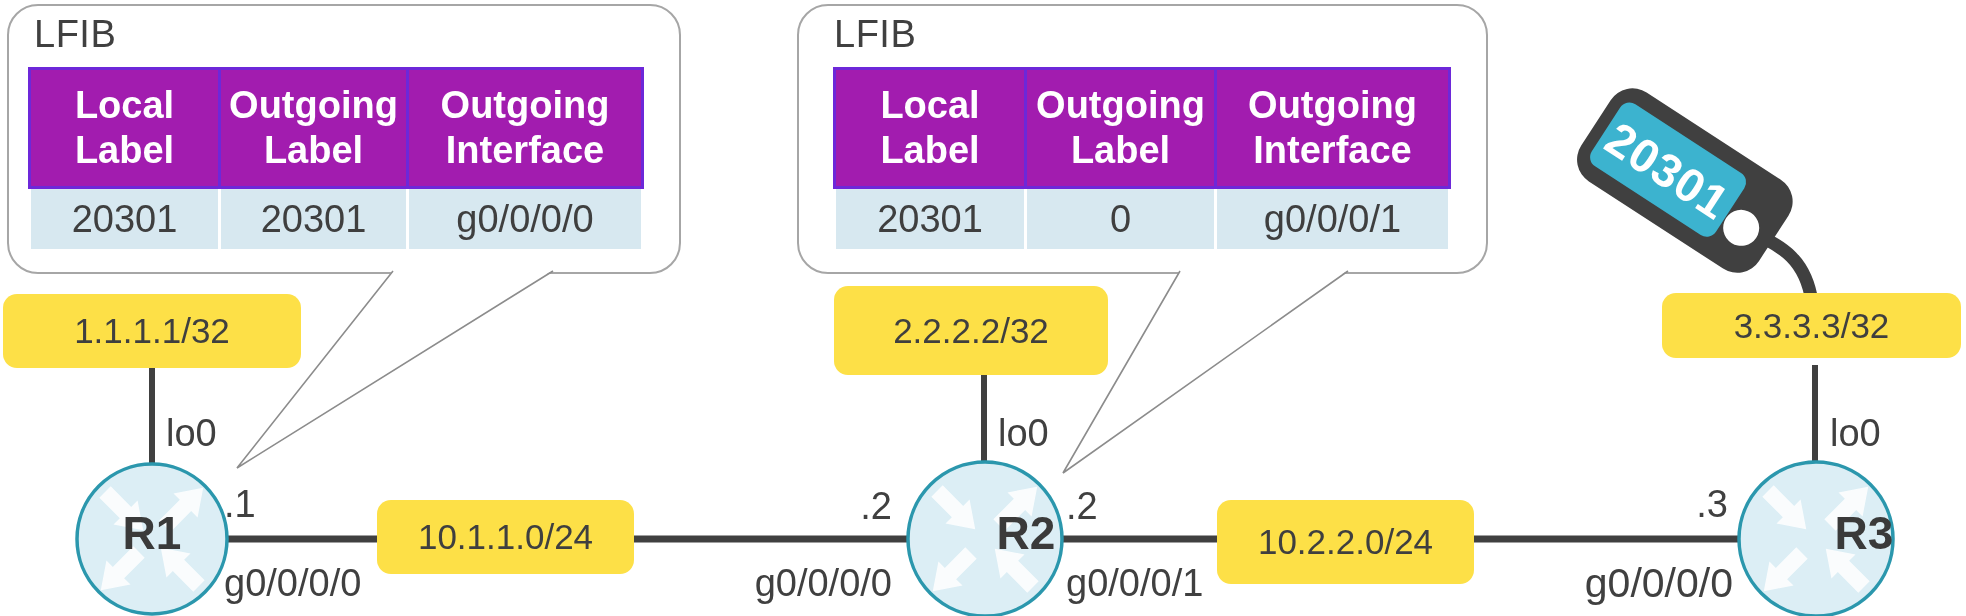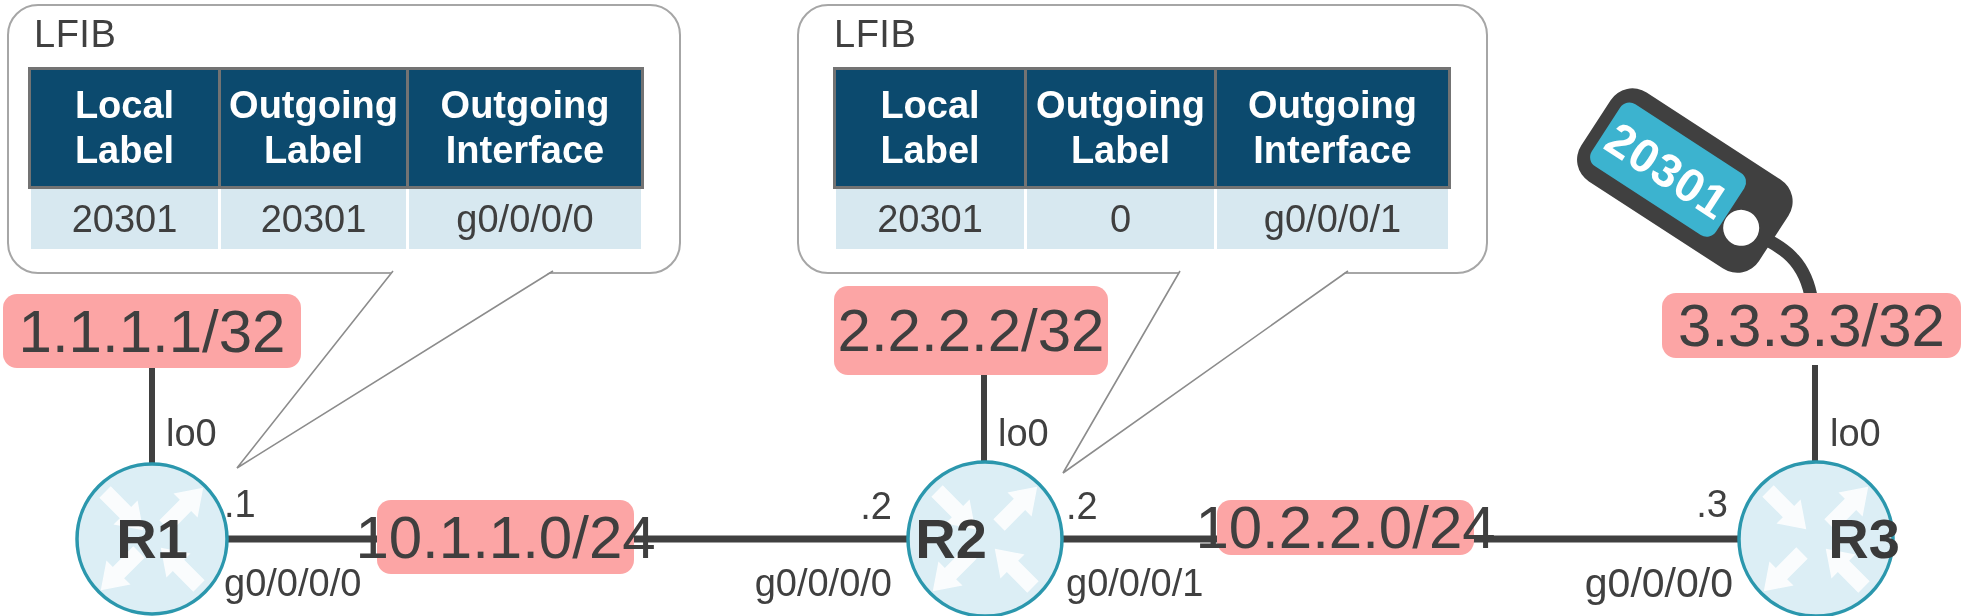--- a/index.html
+++ b/index.html
@@ -13,39 +13,39 @@
   }
   #scene{position:absolute;left:0;top:0;width:1966px;height:616px;}
   .abs{position:absolute;}
   .callout-title{
     font-size:38px;color:#404040;letter-spacing:0.5px;
   }
   table.lfib-table{
     border-collapse:collapse;table-layout:fixed;
   }
   table.lfib-table th{
-    background:#0c4a6e;color:#fff;font-weight:bold;
+    background:#a21caf;color:#fff;font-weight:bold;
     font-size:38px;line-height:1.18;text-align:center;
     vertical-align:middle;height:116px;padding:0 4px;
-    border:3px solid #737373;
+    border:3px solid #6d28d9;
   }
   table.lfib-table td{
     background:#D7E8F0;color:#3F3F3F;
     font-size:38px;text-align:center;vertical-align:middle;
     height:60px;padding:0 4px;border:3px solid #fff;
   }
   .net-box{
-    background:#fca5a5;border-radius:14px;
+    background:#fde047;border-radius:14px;
     display:flex;align-items:center;justify-content:center;
-    font-size:60px;color:#3F3F3F;
+    font-size:35px;color:#3F3F3F;
   }
   .iface-label{font-size:38px;color:#404040;white-space:nowrap;margin-top:8px;}
   .addr-label{font-size:38px;color:#404040;white-space:nowrap;}
   .router-name{
-    font-size:56px;font-weight:bold;color:#3A3A3A;
+    font-size:46px;font-weight:bold;color:#3A3A3A;
     text-align:center;width:150px;
   }
   .align-right{text-align:right;}
 </style>
 </head>
 <body>
 
 <div id="canvas">
 
   <svg id="scene" viewBox="0 0 1966 616" xmlns="http://www.w3.org/2000/svg">
@@ -142,35 +142,35 @@
       <td>g0/0/0/1</td>
     </tr>
   </tbody>
     </table>
 
   <div class="abs net-box" style="left:3px;top:294px;width:298px;height:74px;">1.1.1.1/32</div>
   <div class="abs net-box" style="left:834px;top:286px;width:274px;height:89px;">2.2.2.2/32</div>
   <div class="abs net-box" style="left:1662px;top:293px;width:299px;height:65px;">3.3.3.3/32</div>
 
   <div class="abs net-box" style="left:377px;top:500px;width:257px;height:74px;">10.1.1.0/24</div>
-  <div class="abs net-box" style="left:1217px;top:500px;width:257px;height:55px;">10.2.2.0/24</div>
+  <div class="abs net-box" style="left:1217px;top:500px;width:257px;height:84px;">10.2.2.0/24</div>
 
   <div class="abs iface-label" style="left:166px;top:404px;">lo0</div>
   <div class="abs iface-label" style="left:998px;top:404px;">lo0</div>
   <div class="abs iface-label" style="left:1830px;top:404px;">lo0</div>
 
   <div class="abs addr-label" style="left:224px;top:483px;">.1</div>
   <div class="abs iface-label" style="left:224px;top:554px;">g0/0/0/0</div>
 
   <div class="abs addr-label align-right" style="left:692px;top:485px;width:200px;">.2</div>
   <div class="abs iface-label align-right" style="left:692px;top:554px;width:200px;">g0/0/0/0</div>
 
   <div class="abs addr-label" style="left:1066px;top:485px;">.2</div>
   <div class="abs iface-label" style="left:1066px;top:554px;">g0/0/0/1</div>
 
   <div class="abs addr-label align-right" style="left:1528px;top:483px;width:200px;">.3</div>
   <div class="abs iface-label align-right" style="left:1528px;top:552px;width:205px;font-size:41px;">g0/0/0/0</div>
 
   <div class="abs router-name" style="left:77px;top:506px;">R1</div>
-  <div class="abs router-name" style="left:876px;top:506px;text-align:center;">R2</div>
+  <div class="abs router-name" style="left:951px;top:506px;text-align:center;">R2</div>
   <div class="abs router-name" style="left:1741px;top:506px;margin-left:48px;">R3</div>
 
 </div>
 
 </body></html>

